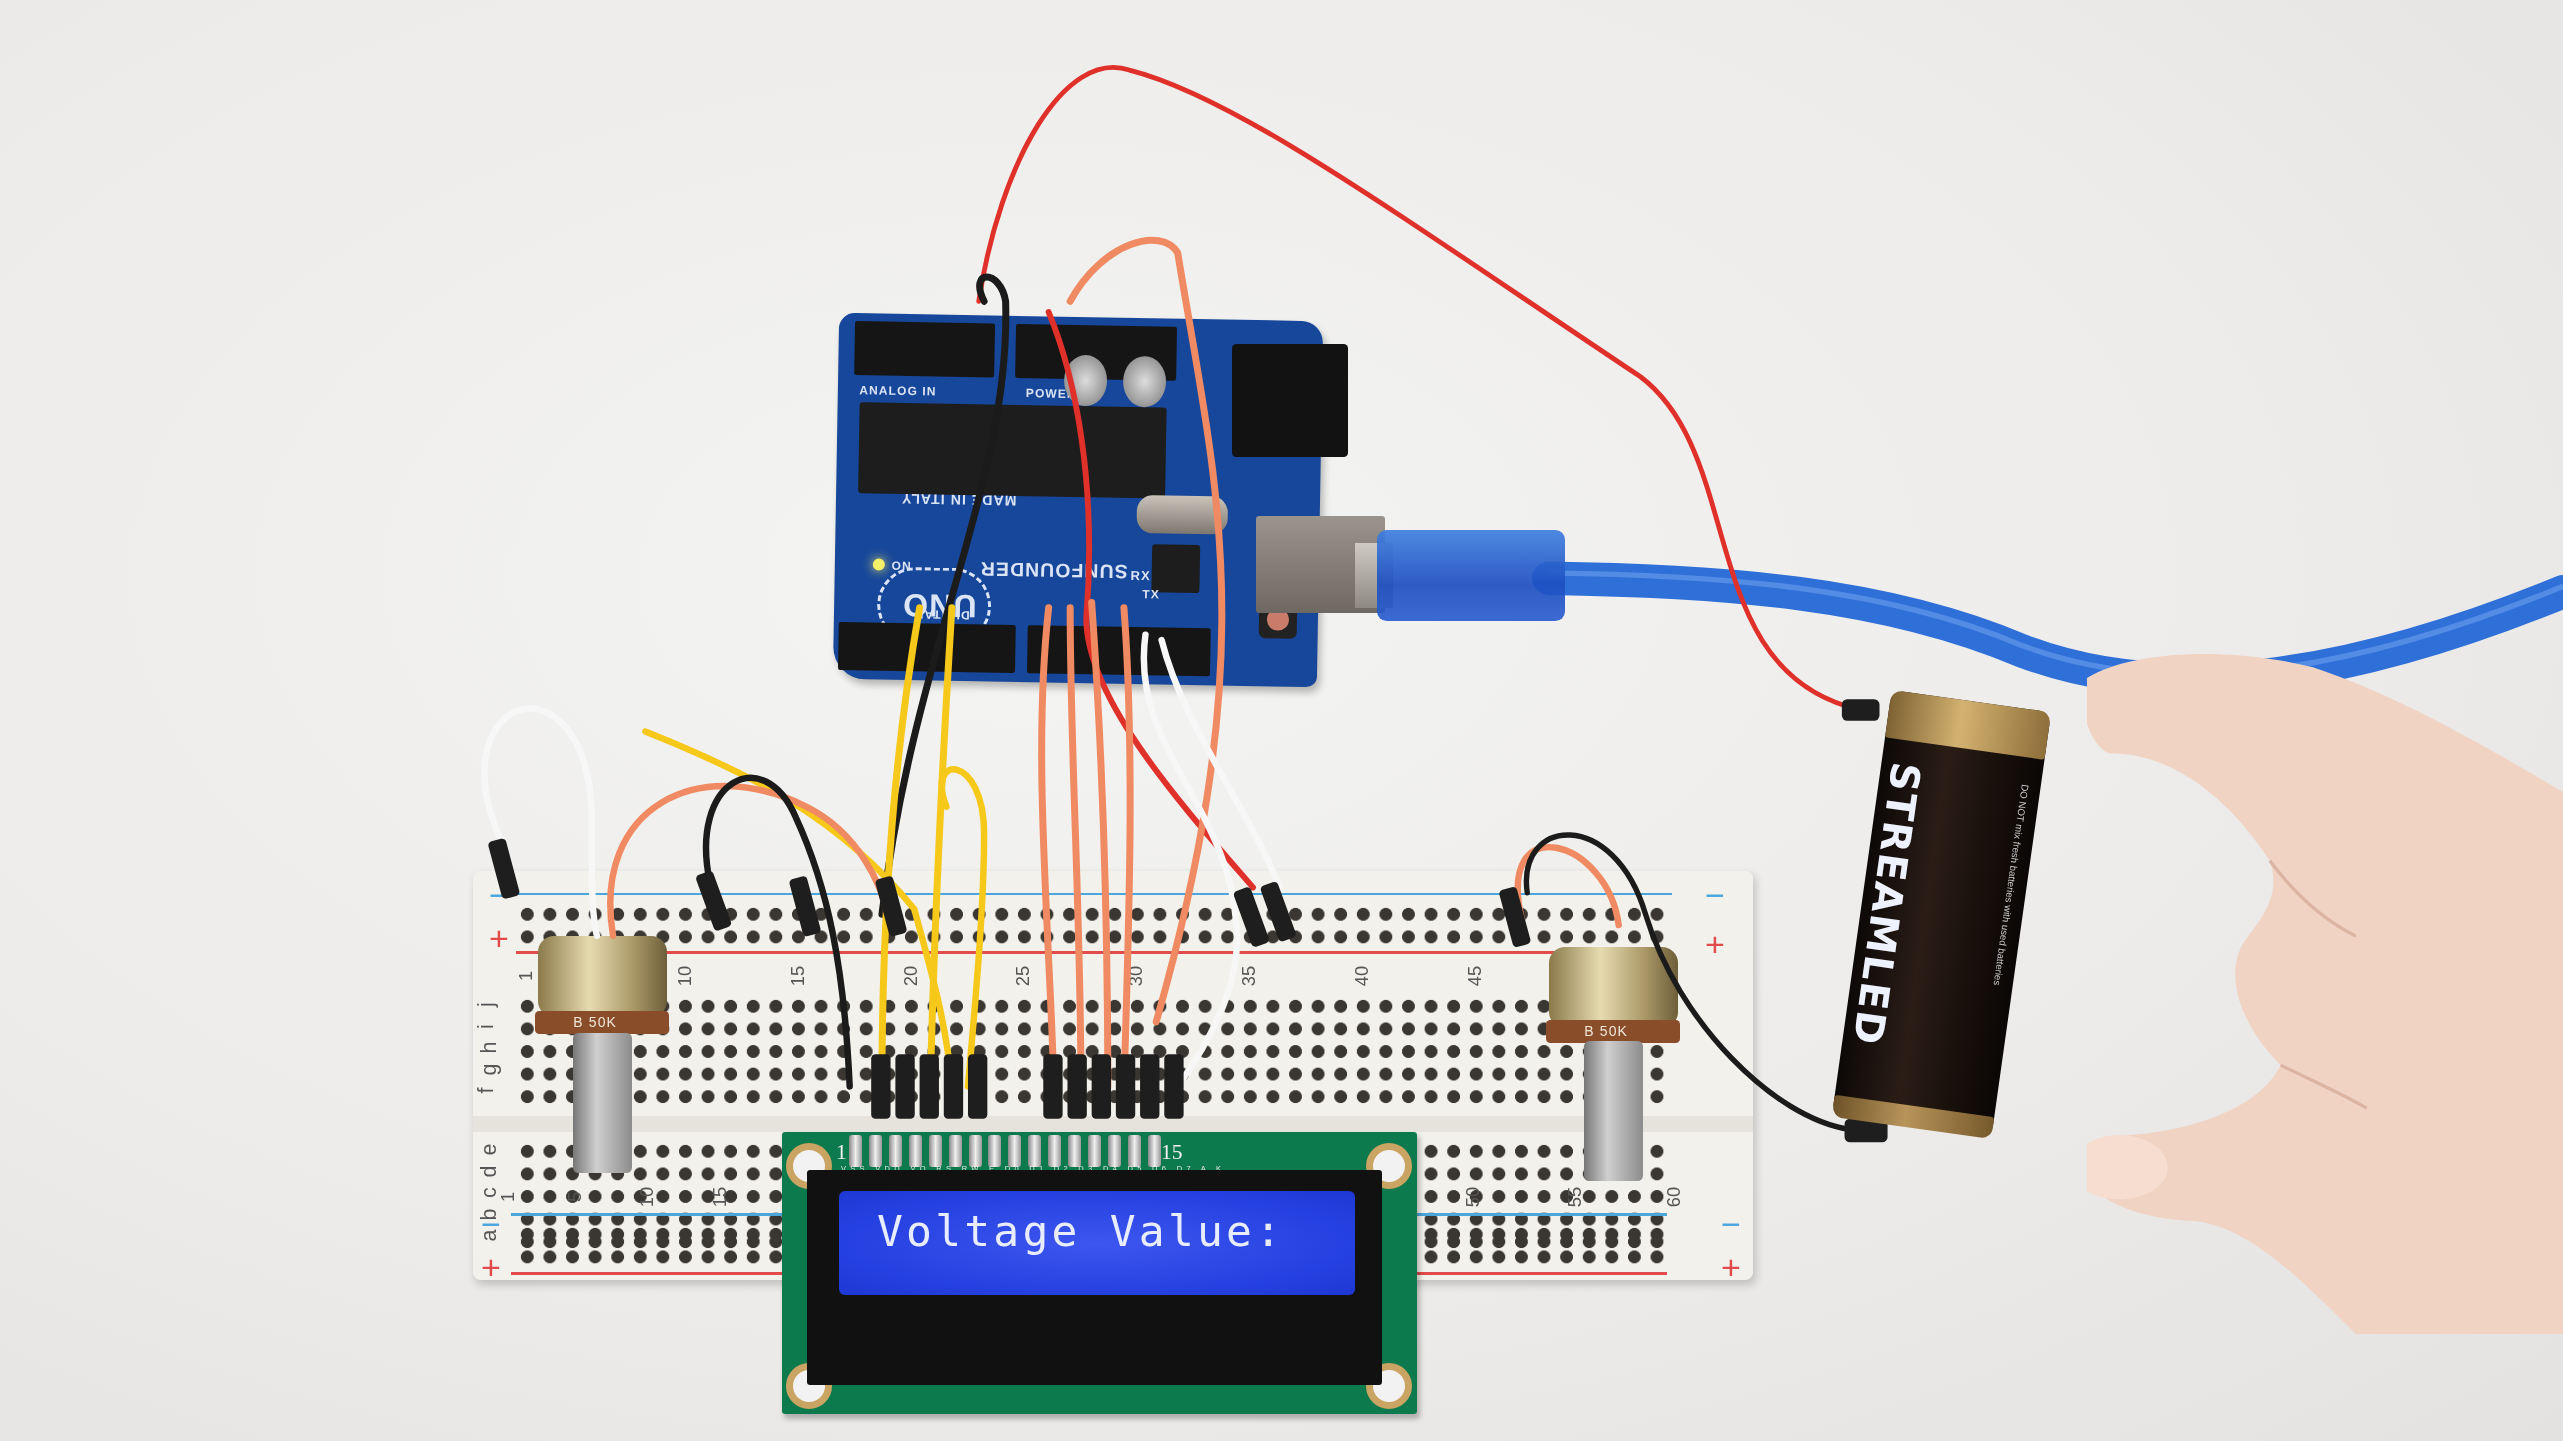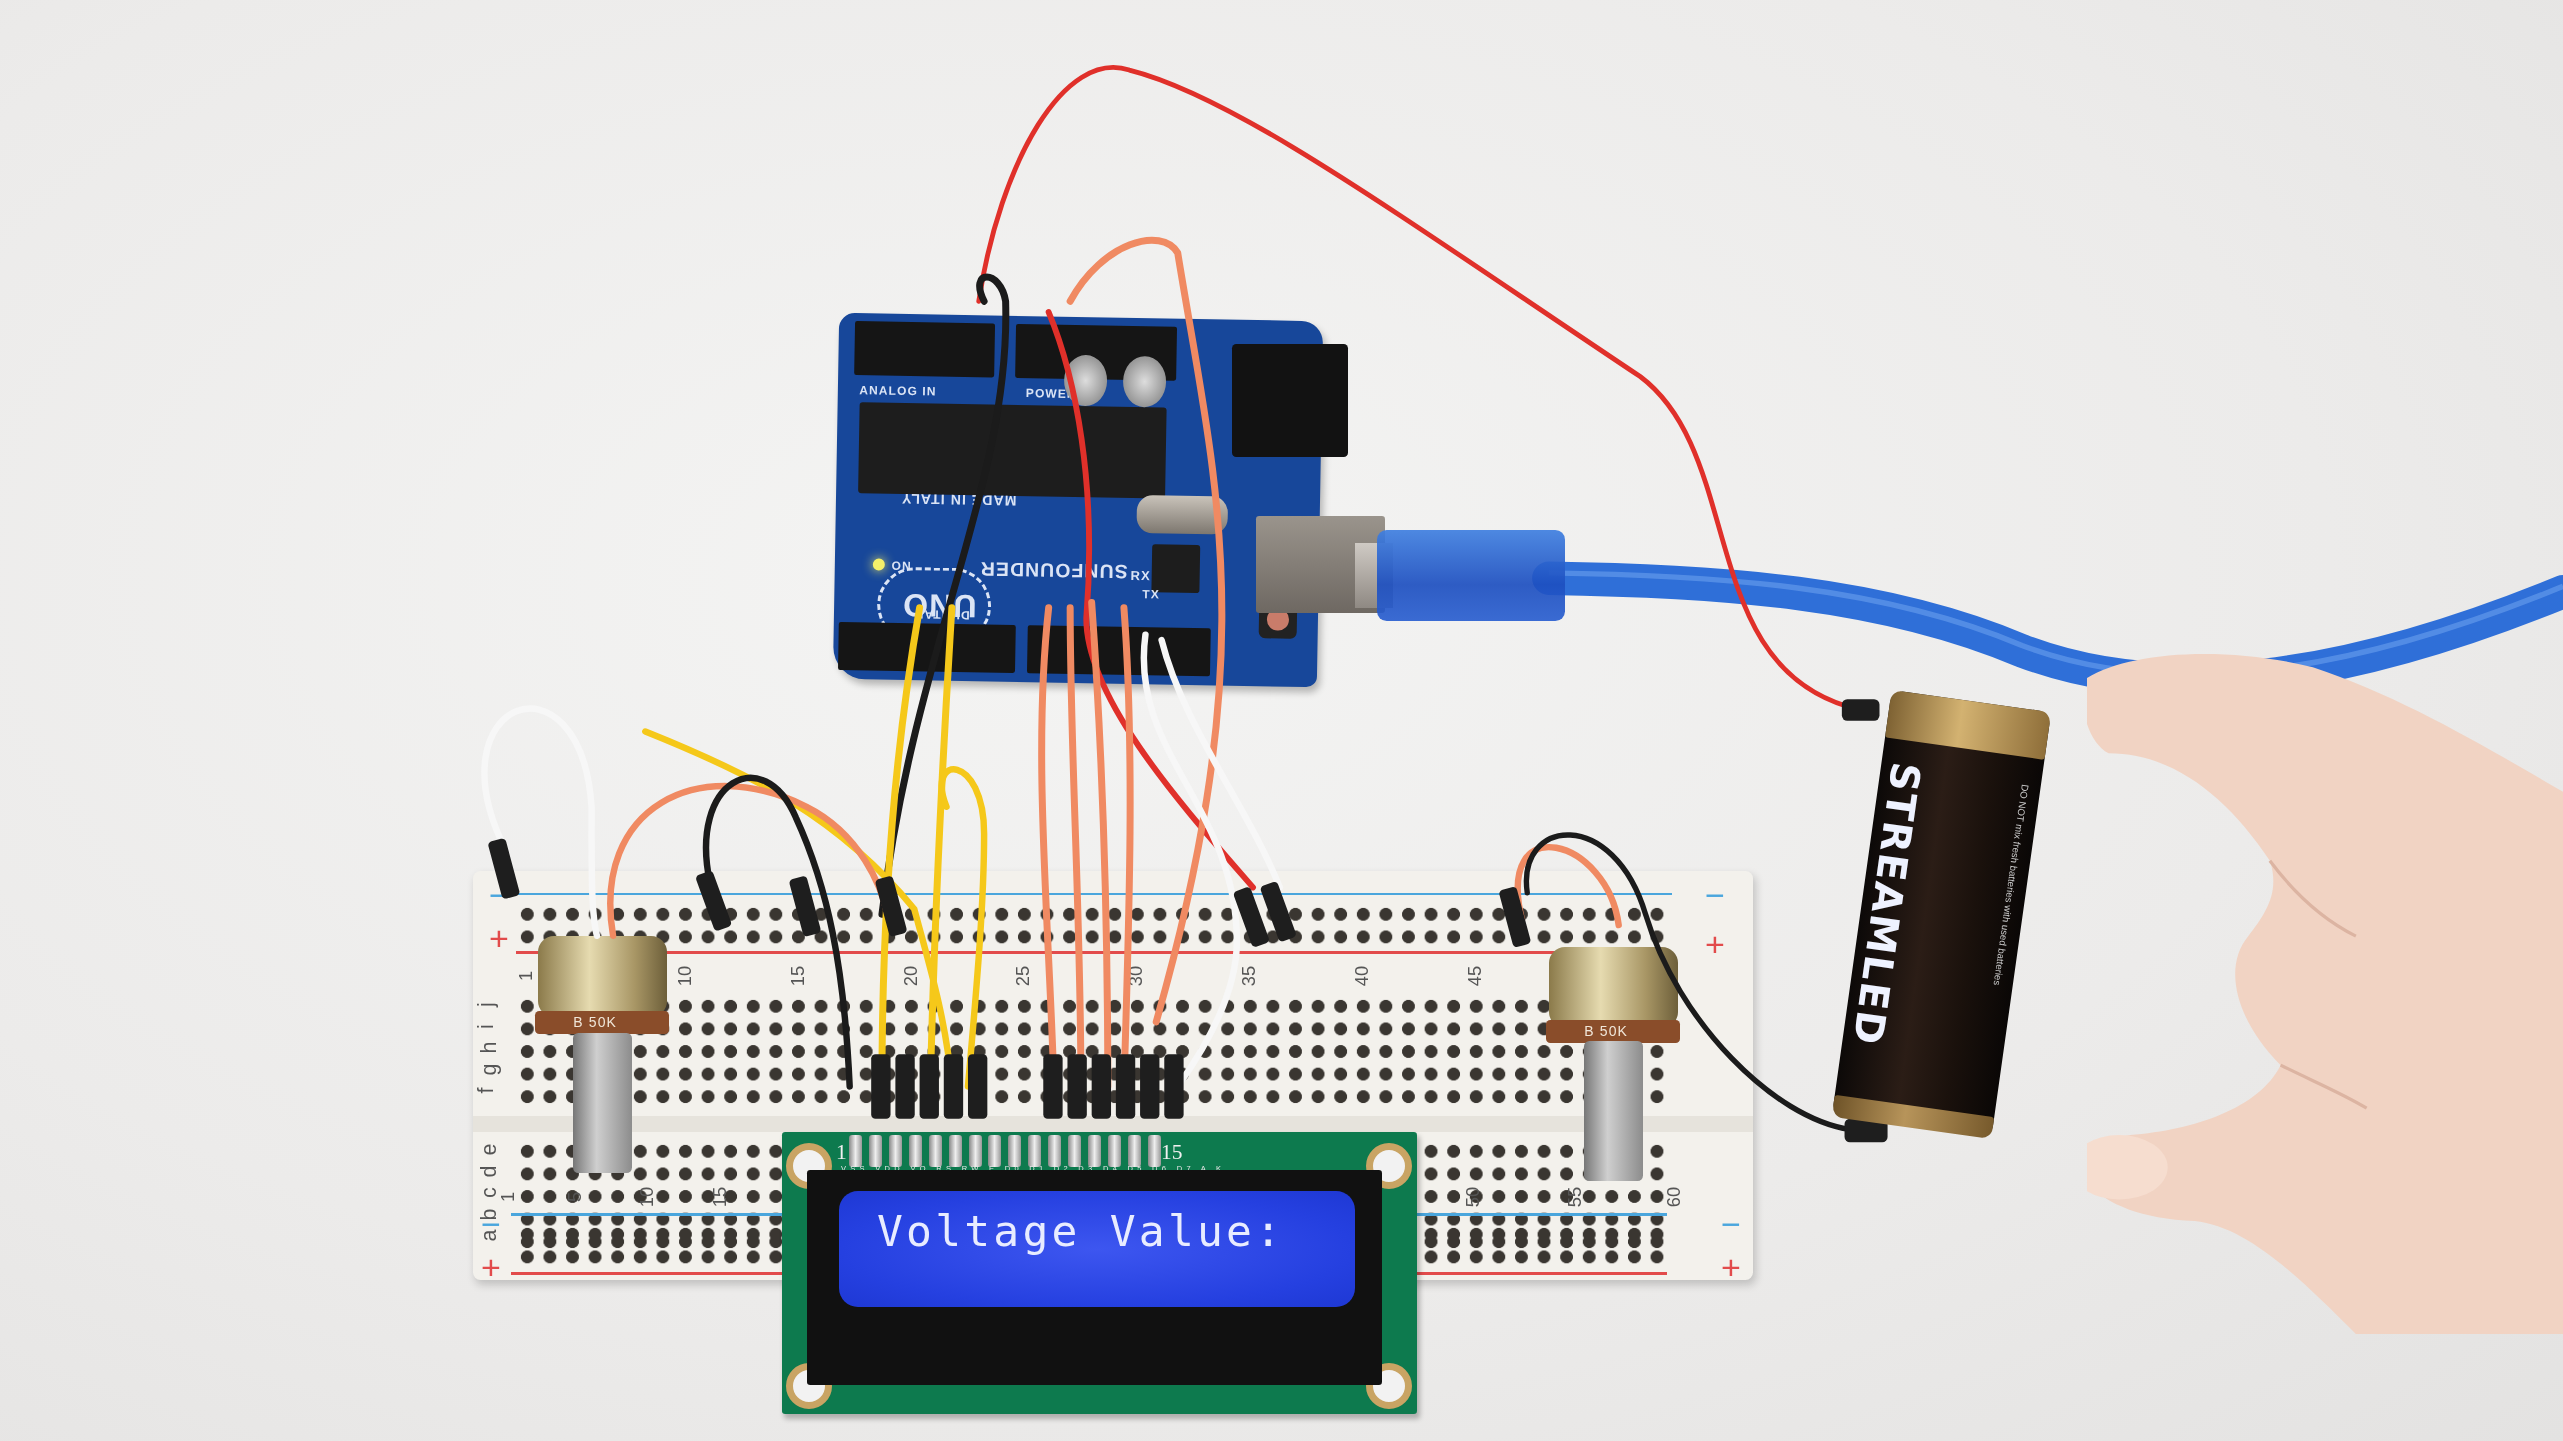--- a/index.html
+++ b/index.html
@@ -35,23 +35,23 @@
   .pot-body { width:129px; height:81px; background:linear-gradient(90deg,#8b7a4a,#e6dbb0 40%,#a89665 75%,#6d5f3a);
               border-radius:16px; }
   .pot-base { width:134px; height:22.6px; background:#8a4d2a; border-radius:4.3px; }
   .pot-shaft { width:59px; height:140px; background:linear-gradient(90deg,#777,#cfcfcf 40%,#8c8c8c); border-radius:5.4px; }
   .pot-label { color:#f0e6d8; font-size:14px; letter-spacing:1.1px; }
 
   
   .lcd-pcb { left:782px; top:1132px; width:635px; height:282px; background:#0d7a4e; border-radius:3.2px;
              box-shadow: 2.2px 4.3px 5.4px rgba(0,0,0,0.25); }
   .lcd-bezel { left:807px; top:1170px; width:575px; height:215px; background:#111; border-radius:3.2px; }
-  .lcd-screen { left:839px; top:1191px; width:516px; height:116px;
+  .lcd-screen { left:839px; top:1191px; width:516px; height:104px;
                 background: radial-gradient(ellipse at 50% 50%, #3d56f0, #2540e0 70%, #1e38d4);
-                border-radius:19px; }
+                border-radius:6px; }
   .lcd-text { color:#e8ecff; font-family:"DejaVu Sans Mono", monospace; font-size:43px; letter-spacing:3.2px; white-space:pre; }
   .mount-hole { width:32px; height:32px; border-radius:50%; background:#f2f2f2; border:7.5px solid #c9a463; }
   .pin { width:13px; height:32px; background:linear-gradient(90deg,#888,#eee,#999); border-radius:3.2px; }
   .pcb-label { color:#f0f0f0; font-size:21.5px; font-family:"Liberation Serif", serif; }
 
   
   .battery { left:1861px; top:699px; width:161px; height:430px; transform: rotate(8deg);
              background: linear-gradient(90deg,#0c0908,#2b1d16 40%,#1a110c 70%,#0a0706); border-radius:13px; }
   .battery-cap { width:161px; height:48px; background:linear-gradient(90deg,#7e6233,#d3b271 45%,#8f6f3a); border-radius:10.8px 10.8px 3.2px 3.2px; }
   .battery-cap-b { width:161px; height:21.5px; background:linear-gradient(90deg,#6e5328,#b7945a 45%,#775a2c); border-radius:3.2px 3.2px 10.8px 10.8px; }

